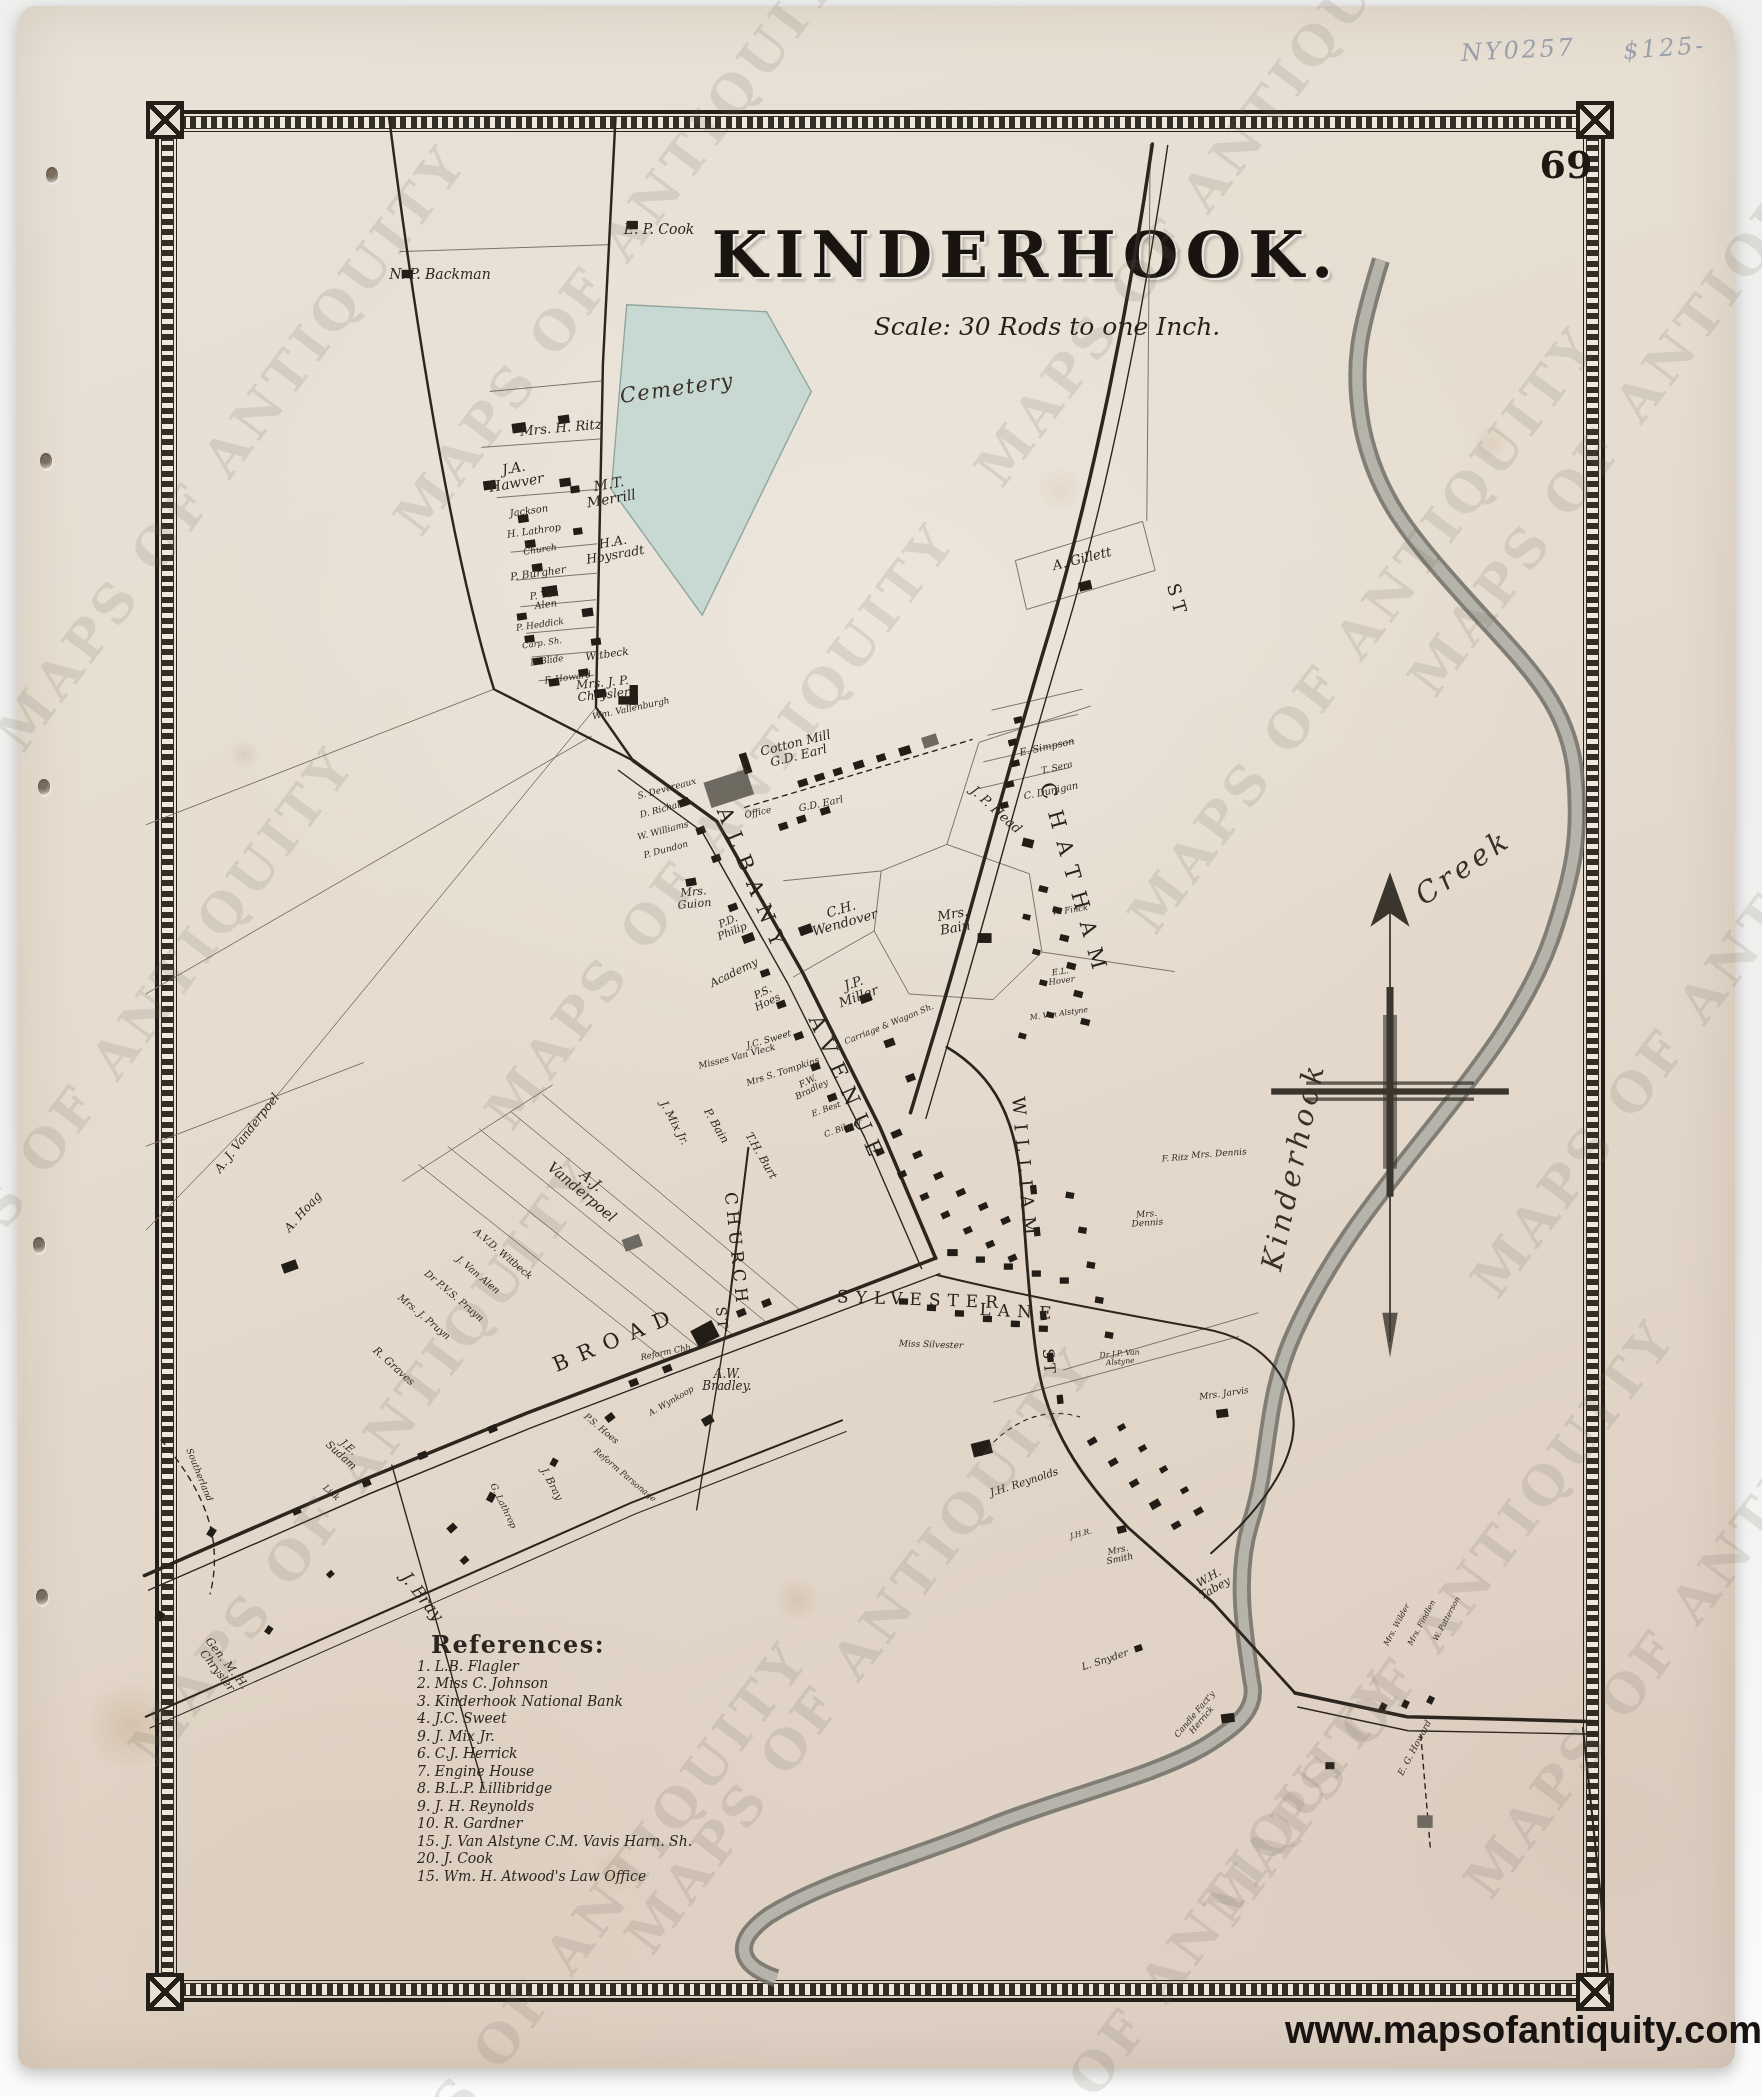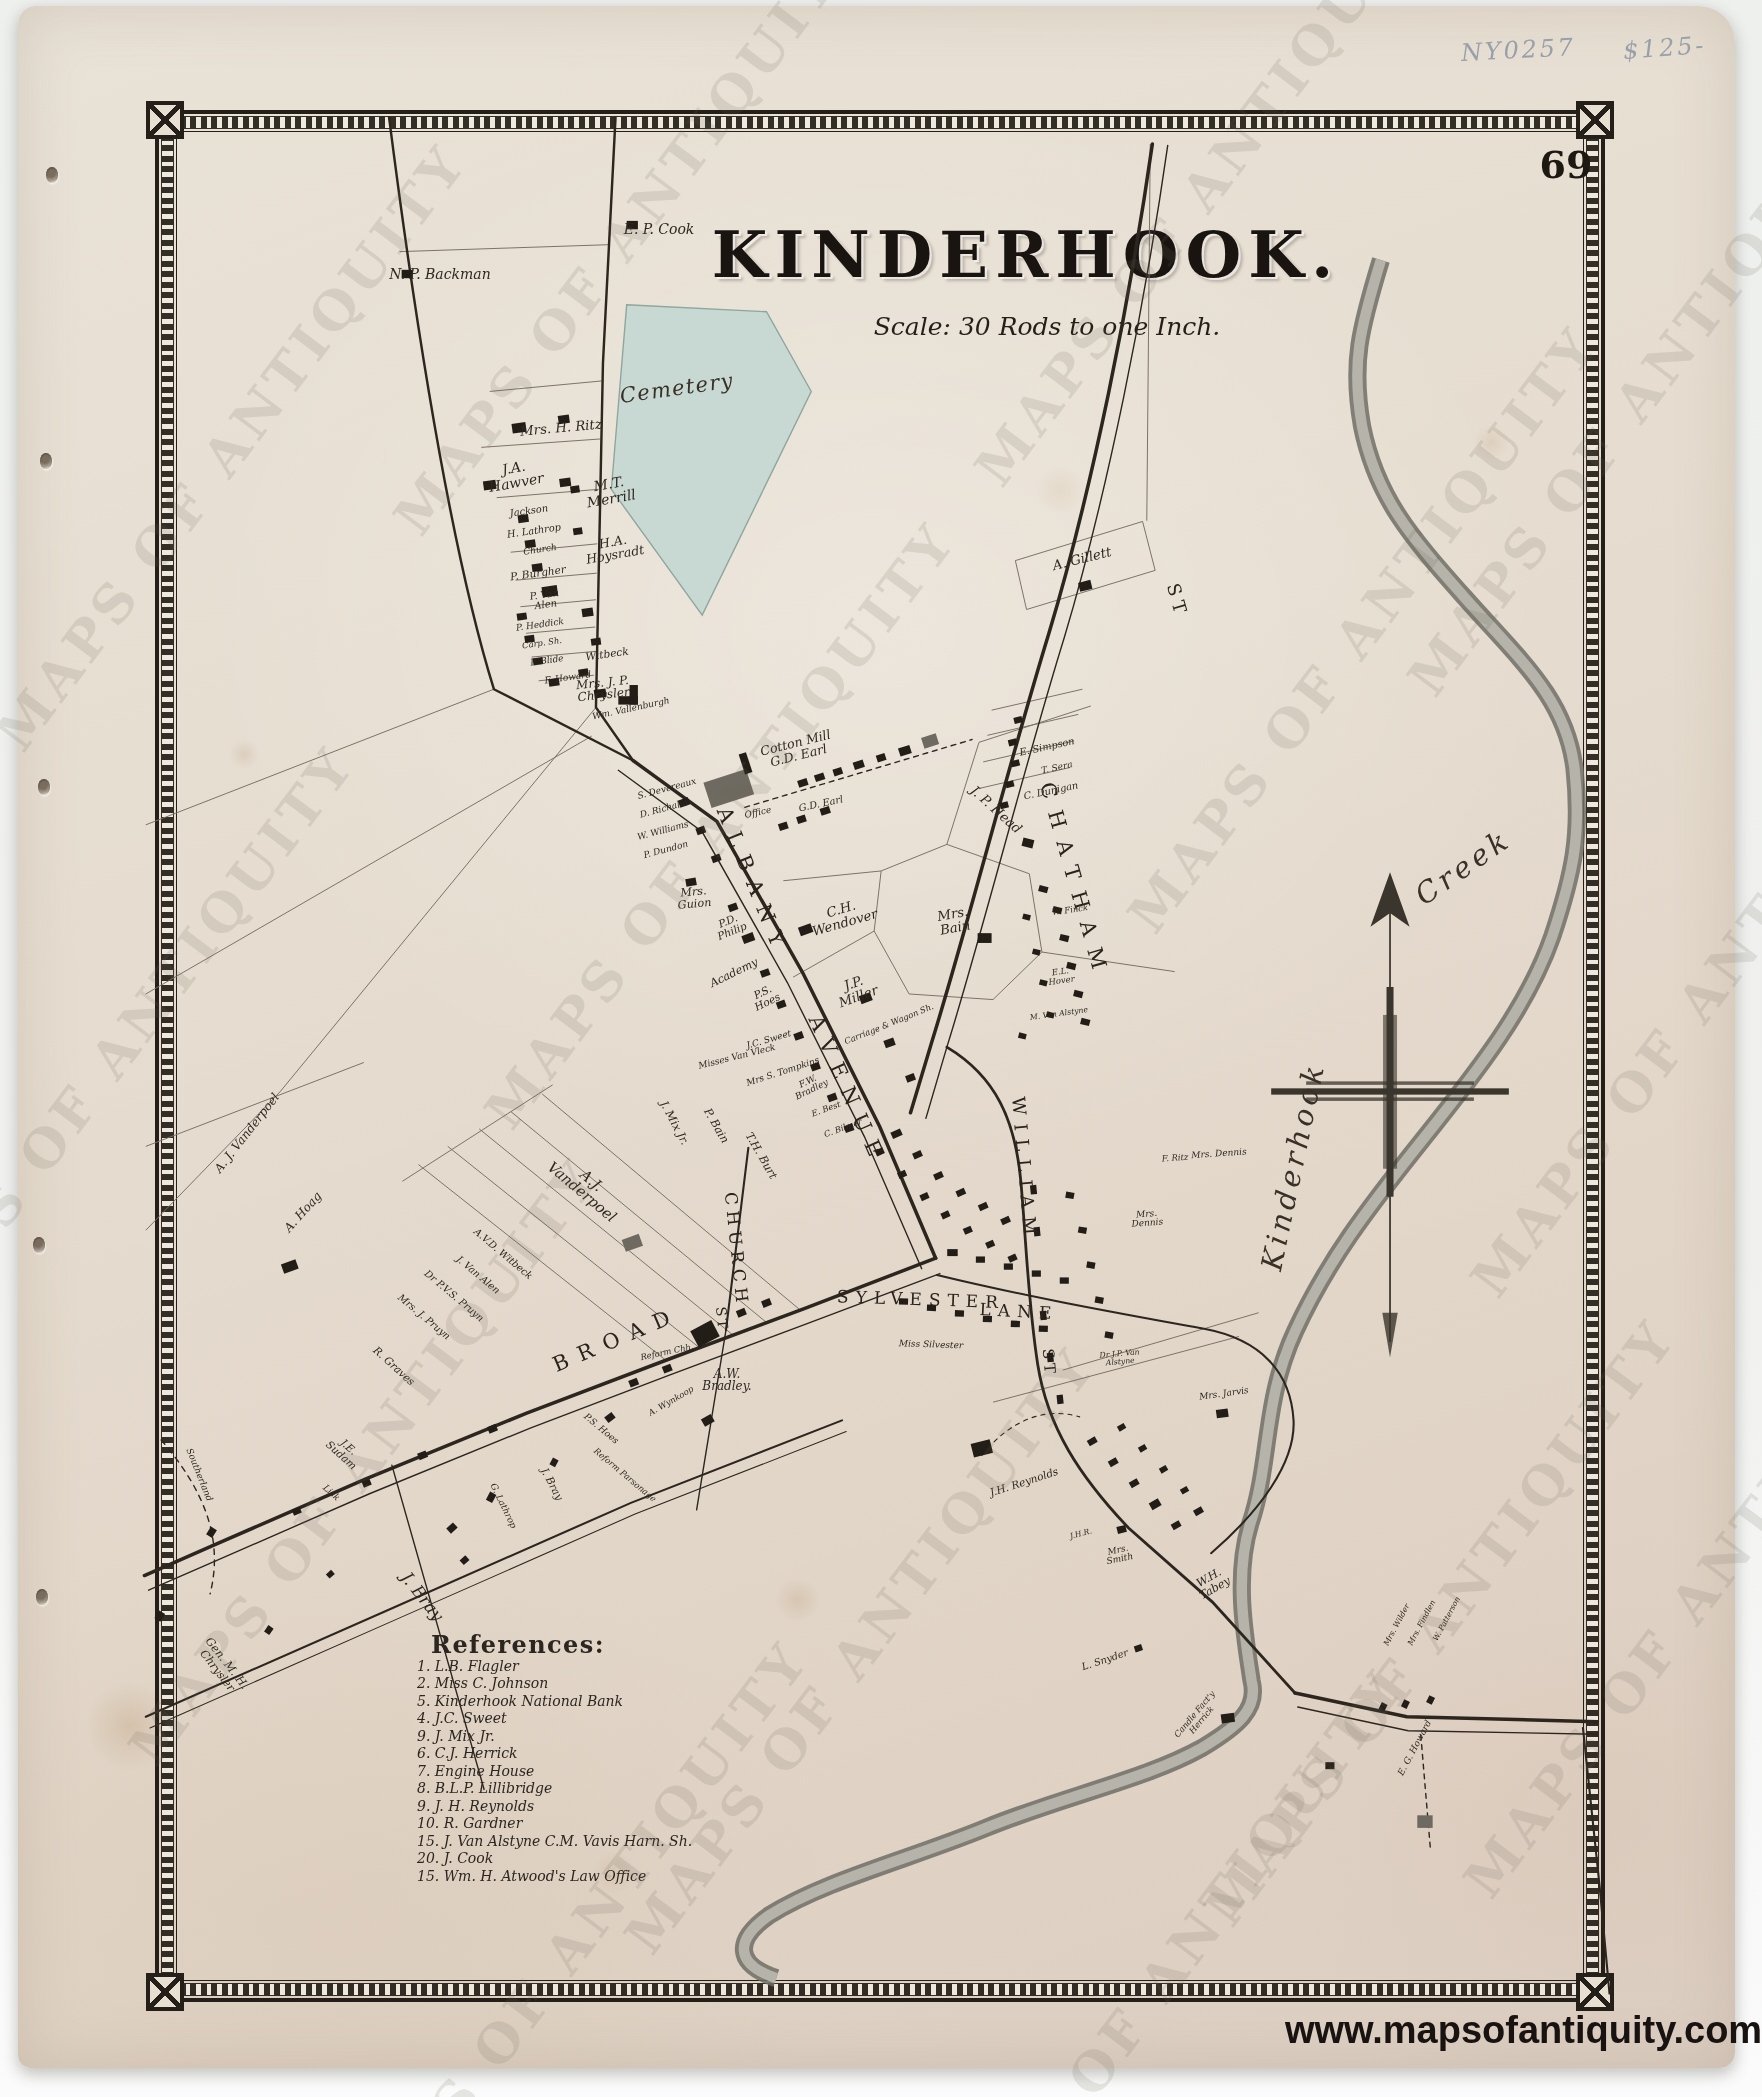--- a/index.html
+++ b/index.html
@@ -471,21 +471,21 @@
     <span class="map-label prop" style="left: 1422px; top: 1623px; font-size: 7.7px; transform: translate(-50%, -50%) rotate(-62deg);">Mrs. Findlen</span>
     <span class="map-label prop" style="left: 1447px; top: 1619px; font-size: 7.7px; transform: translate(-50%, -50%) rotate(-62deg);">W. Patterson</span>
     <span class="map-label prop" style="left: 1415px; top: 1748px; font-size: 9px; transform: translate(-50%, -50%) rotate(-62deg);">E. G. Howard</span>
   </div>
 
 <div id="ref-block">
   <div id="ref-heading">References:</div>
   <div id="ref-list">
       <div>1. L.B. Flagler</div>
       <div>2. Miss C. Johnson</div>
-      <div>5. Kinderhook National Bank</div>
+      <div>3. Kinderhook National Bank</div>
       <div>4. J.C. Sweet</div>
       <div>9. J. Mix Jr.</div>
       <div>6. C.J. Herrick</div>
       <div>7. Engine House</div>
       <div>8. B.L.P. Lillibridge</div>
       <div>9. J. H. Reynolds</div>
       <div>10. R. Gardner</div>
       <div>15. J. Van Alstyne  C.M. Vavis Harn. Sh.</div>
       <div>20. J. Cook</div>
       <div>15. Wm. H. Atwood's Law Office</div>

